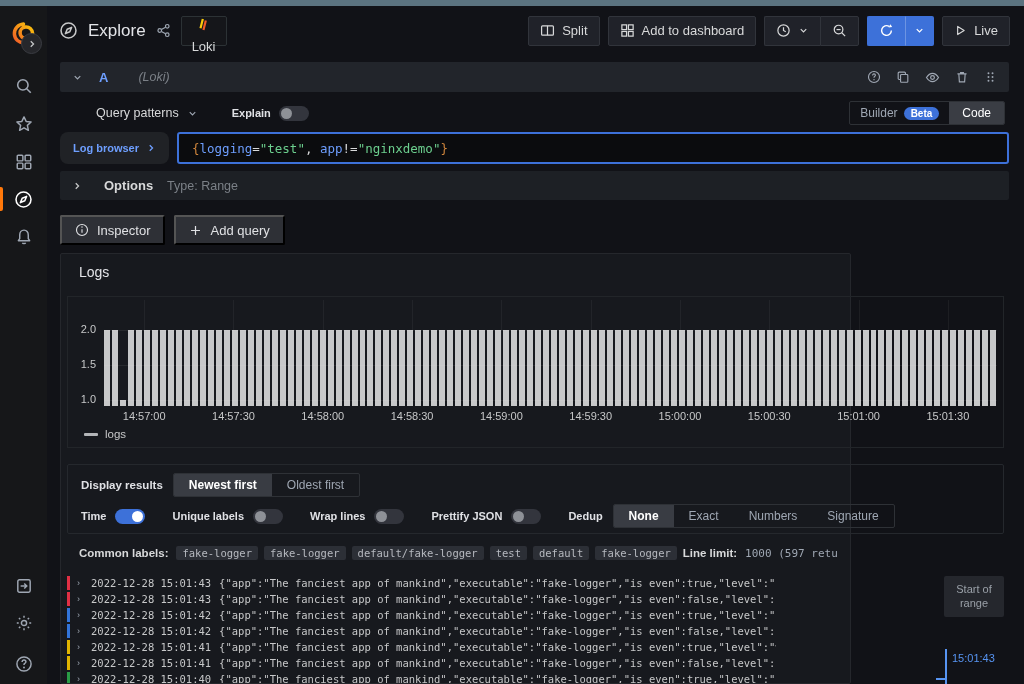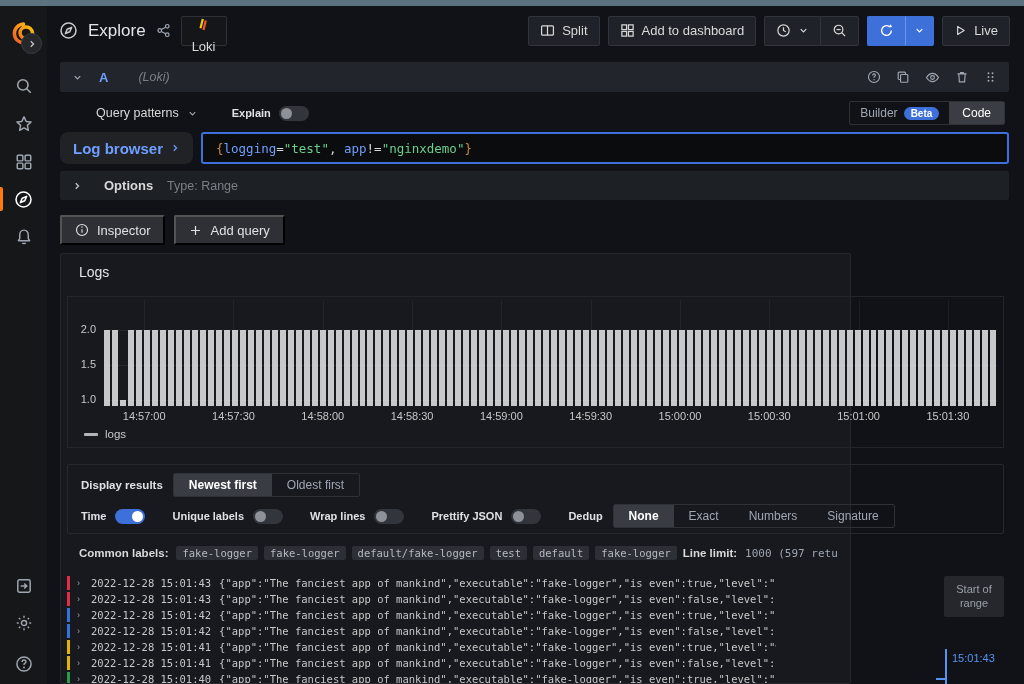--- a/index.html
+++ b/index.html
@@ -53,21 +53,21 @@
   .editor-switch { margin-left:auto; display:flex; align-items:center; border:1px solid #2e3136;
       border-radius:2px; overflow:hidden; height:24px; font-size:12px; }
   .editor-switch .segb { display:flex; align-items:center; gap:6px; padding:0 10px; color:#9fa7b3;
       height:100%; cursor:pointer; }
   .beta-badge { background:#3d71d9; color:#fff; font-size:10px; font-weight:700; padding:1px 7px;
       border-radius:8px; }
   .editor-switch .segc { padding:0 13px; height:100%; display:flex; align-items:center;
       background:#3a3d44; color:#fff; font-weight:500; cursor:pointer; }
   .qrow { margin-top:6px; display:flex; gap:8px; }
   .log-browser-btn { height:32px; display:flex; align-items:center; gap:7px; padding:0 13px;
-      background:#202226; border-radius:8px; color:#6e9fff; font-size:15px; font-weight:600; cursor:pointer; }
+      background:#202226; border-radius:8px; color:#6e9fff; font-size:11px; font-weight:600; cursor:pointer; }
   .query-input { flex:1; height:32px; background:#0b0c0e; border:2px solid #3d71d9; border-radius:3px;
       display:flex; align-items:center; padding:0 13px; font-family:"DejaVu Sans Mono", monospace;
       font-size:12.5px; }
   .tok-punc { color:#d0863c; } .tok-key { color:#6e9fff; } .tok-op { color:#d8d9da; } .tok-str { color:#6ccf8e; }
   .options-row { margin-top:7px; height:29px; background:#1d2025; border-radius:2px; display:flex;
       align-items:center; padding:0 12px; gap:14px; }
   .options-label { font-weight:700; font-size:13px; color:#d8d9da; margin-left:8px; }
   .options-summary { color:#7b8087; font-size:12.5px; }
   .actions-row { margin-top:15px; display:flex; gap:9px; }
   .action-btn { height:30px; display:flex; align-items:center; gap:8px; padding:0 13px; background:#2e3036;

